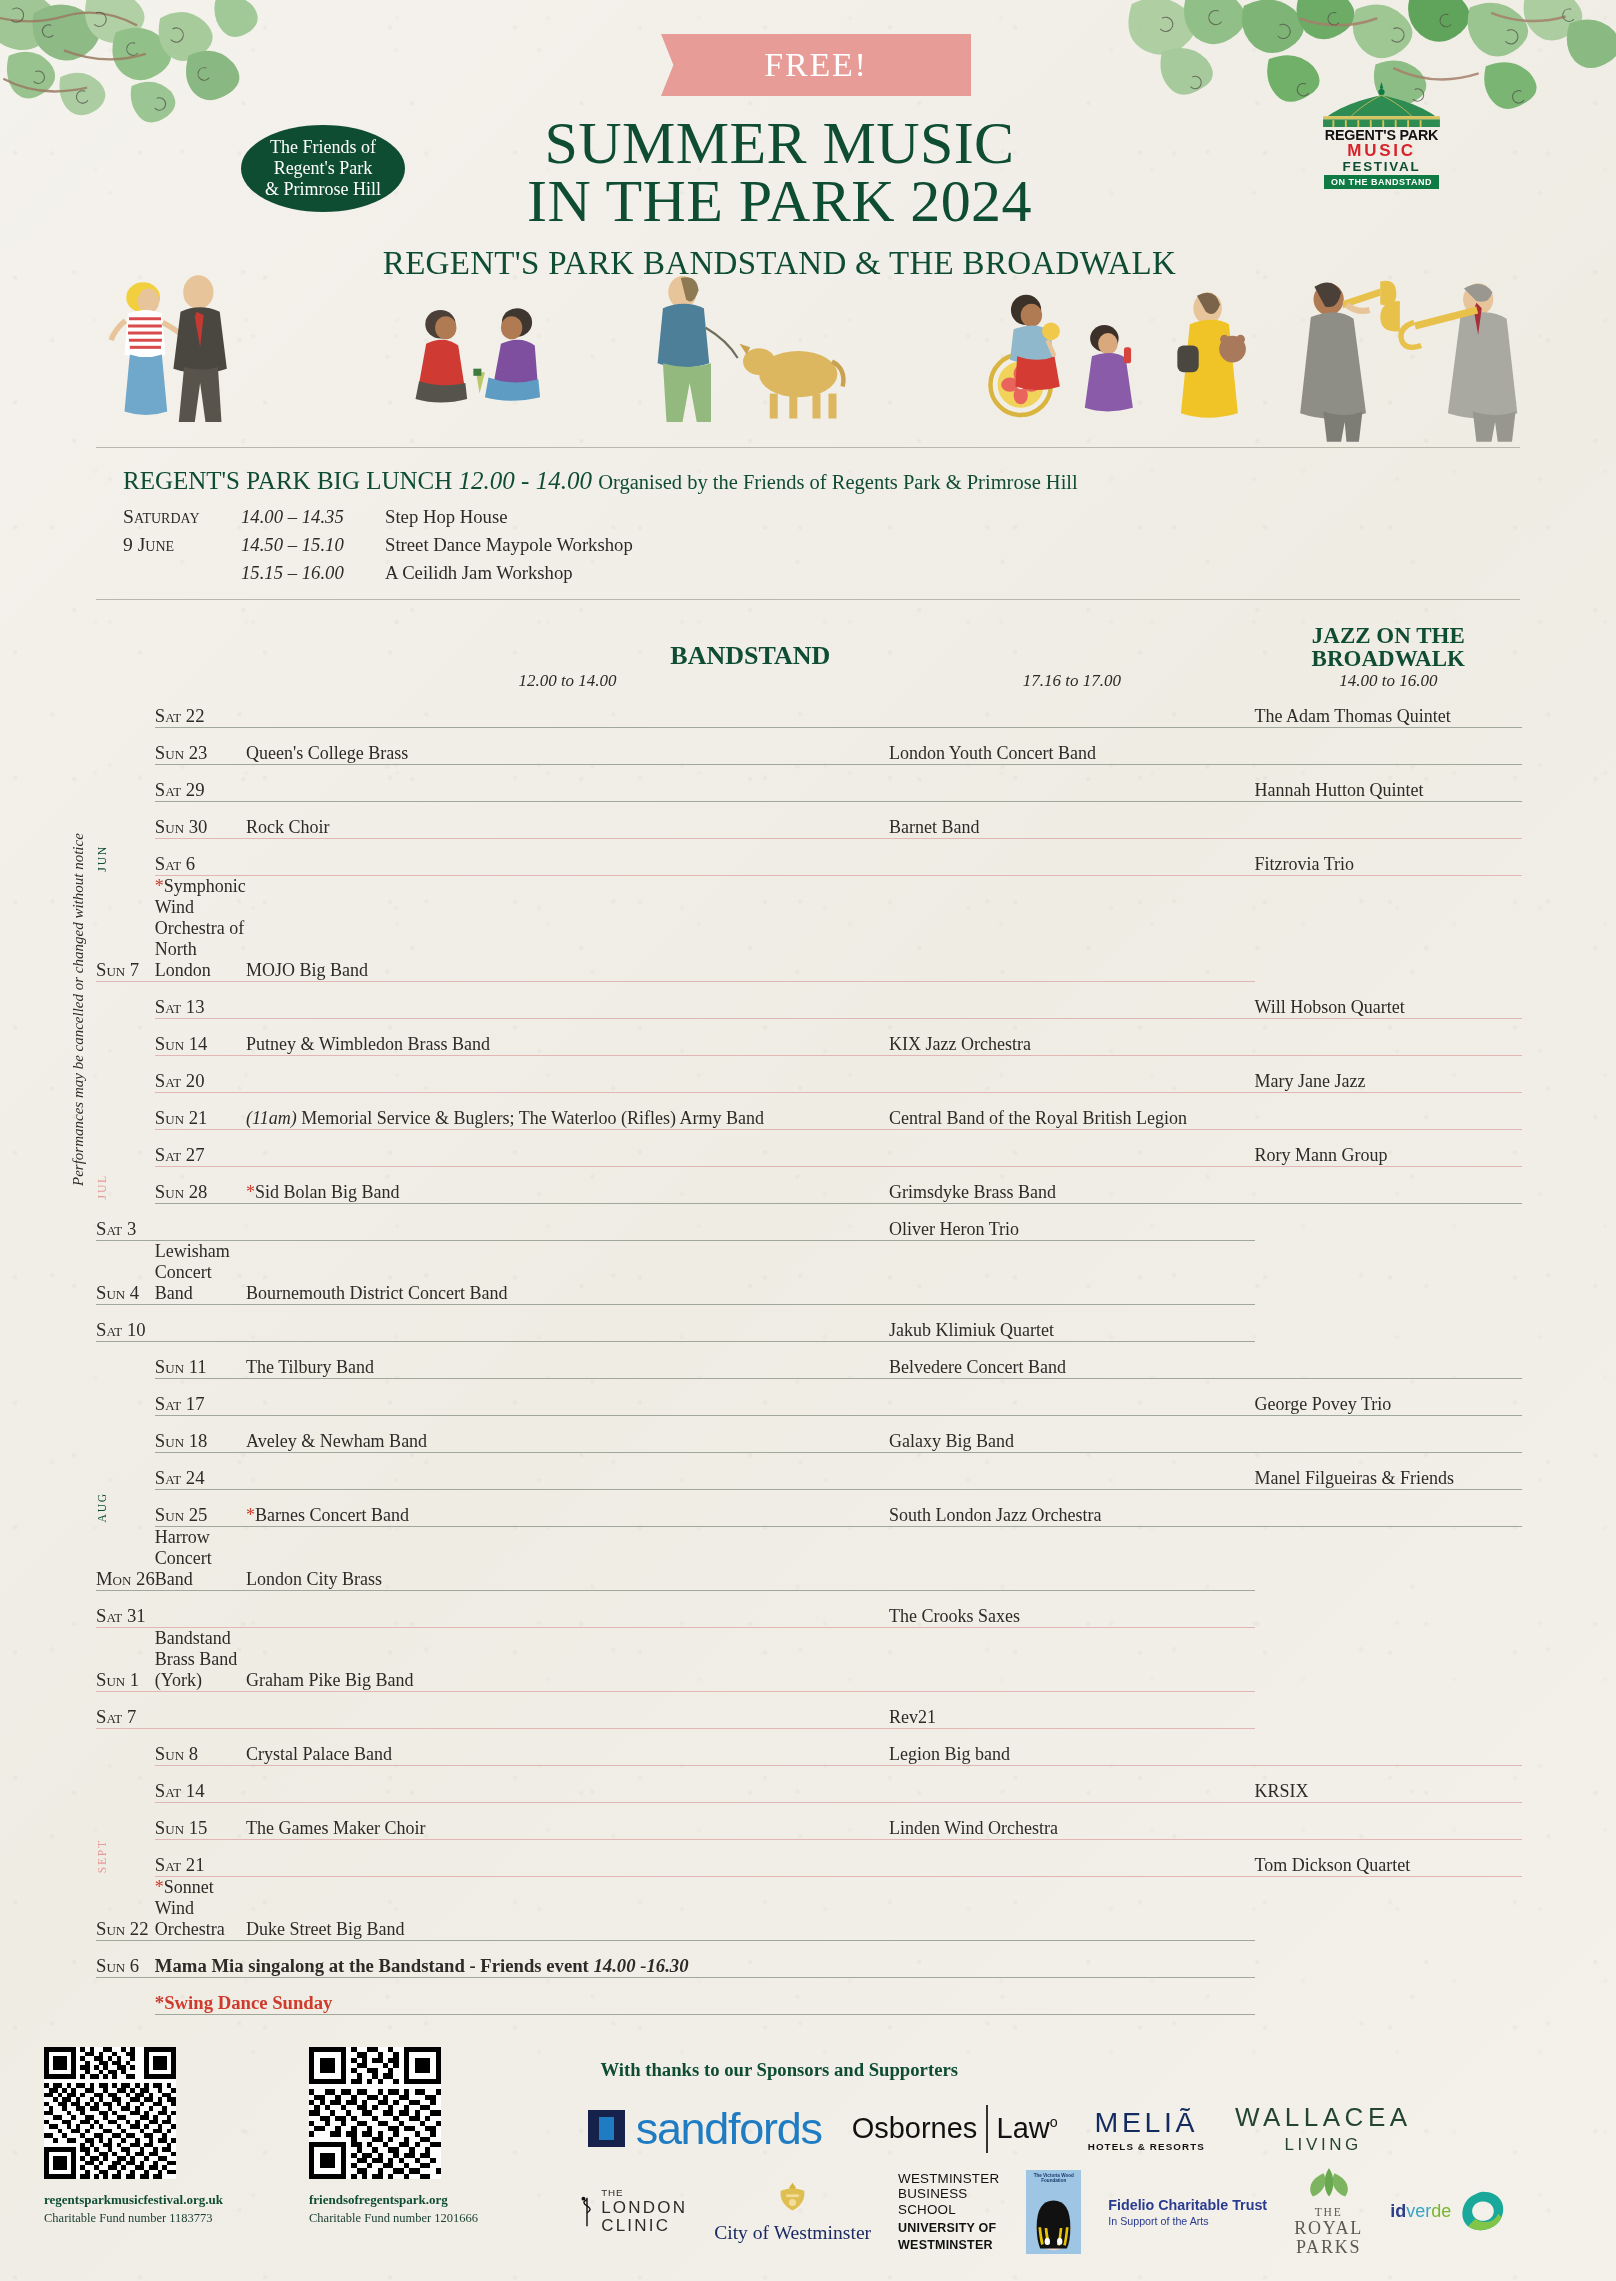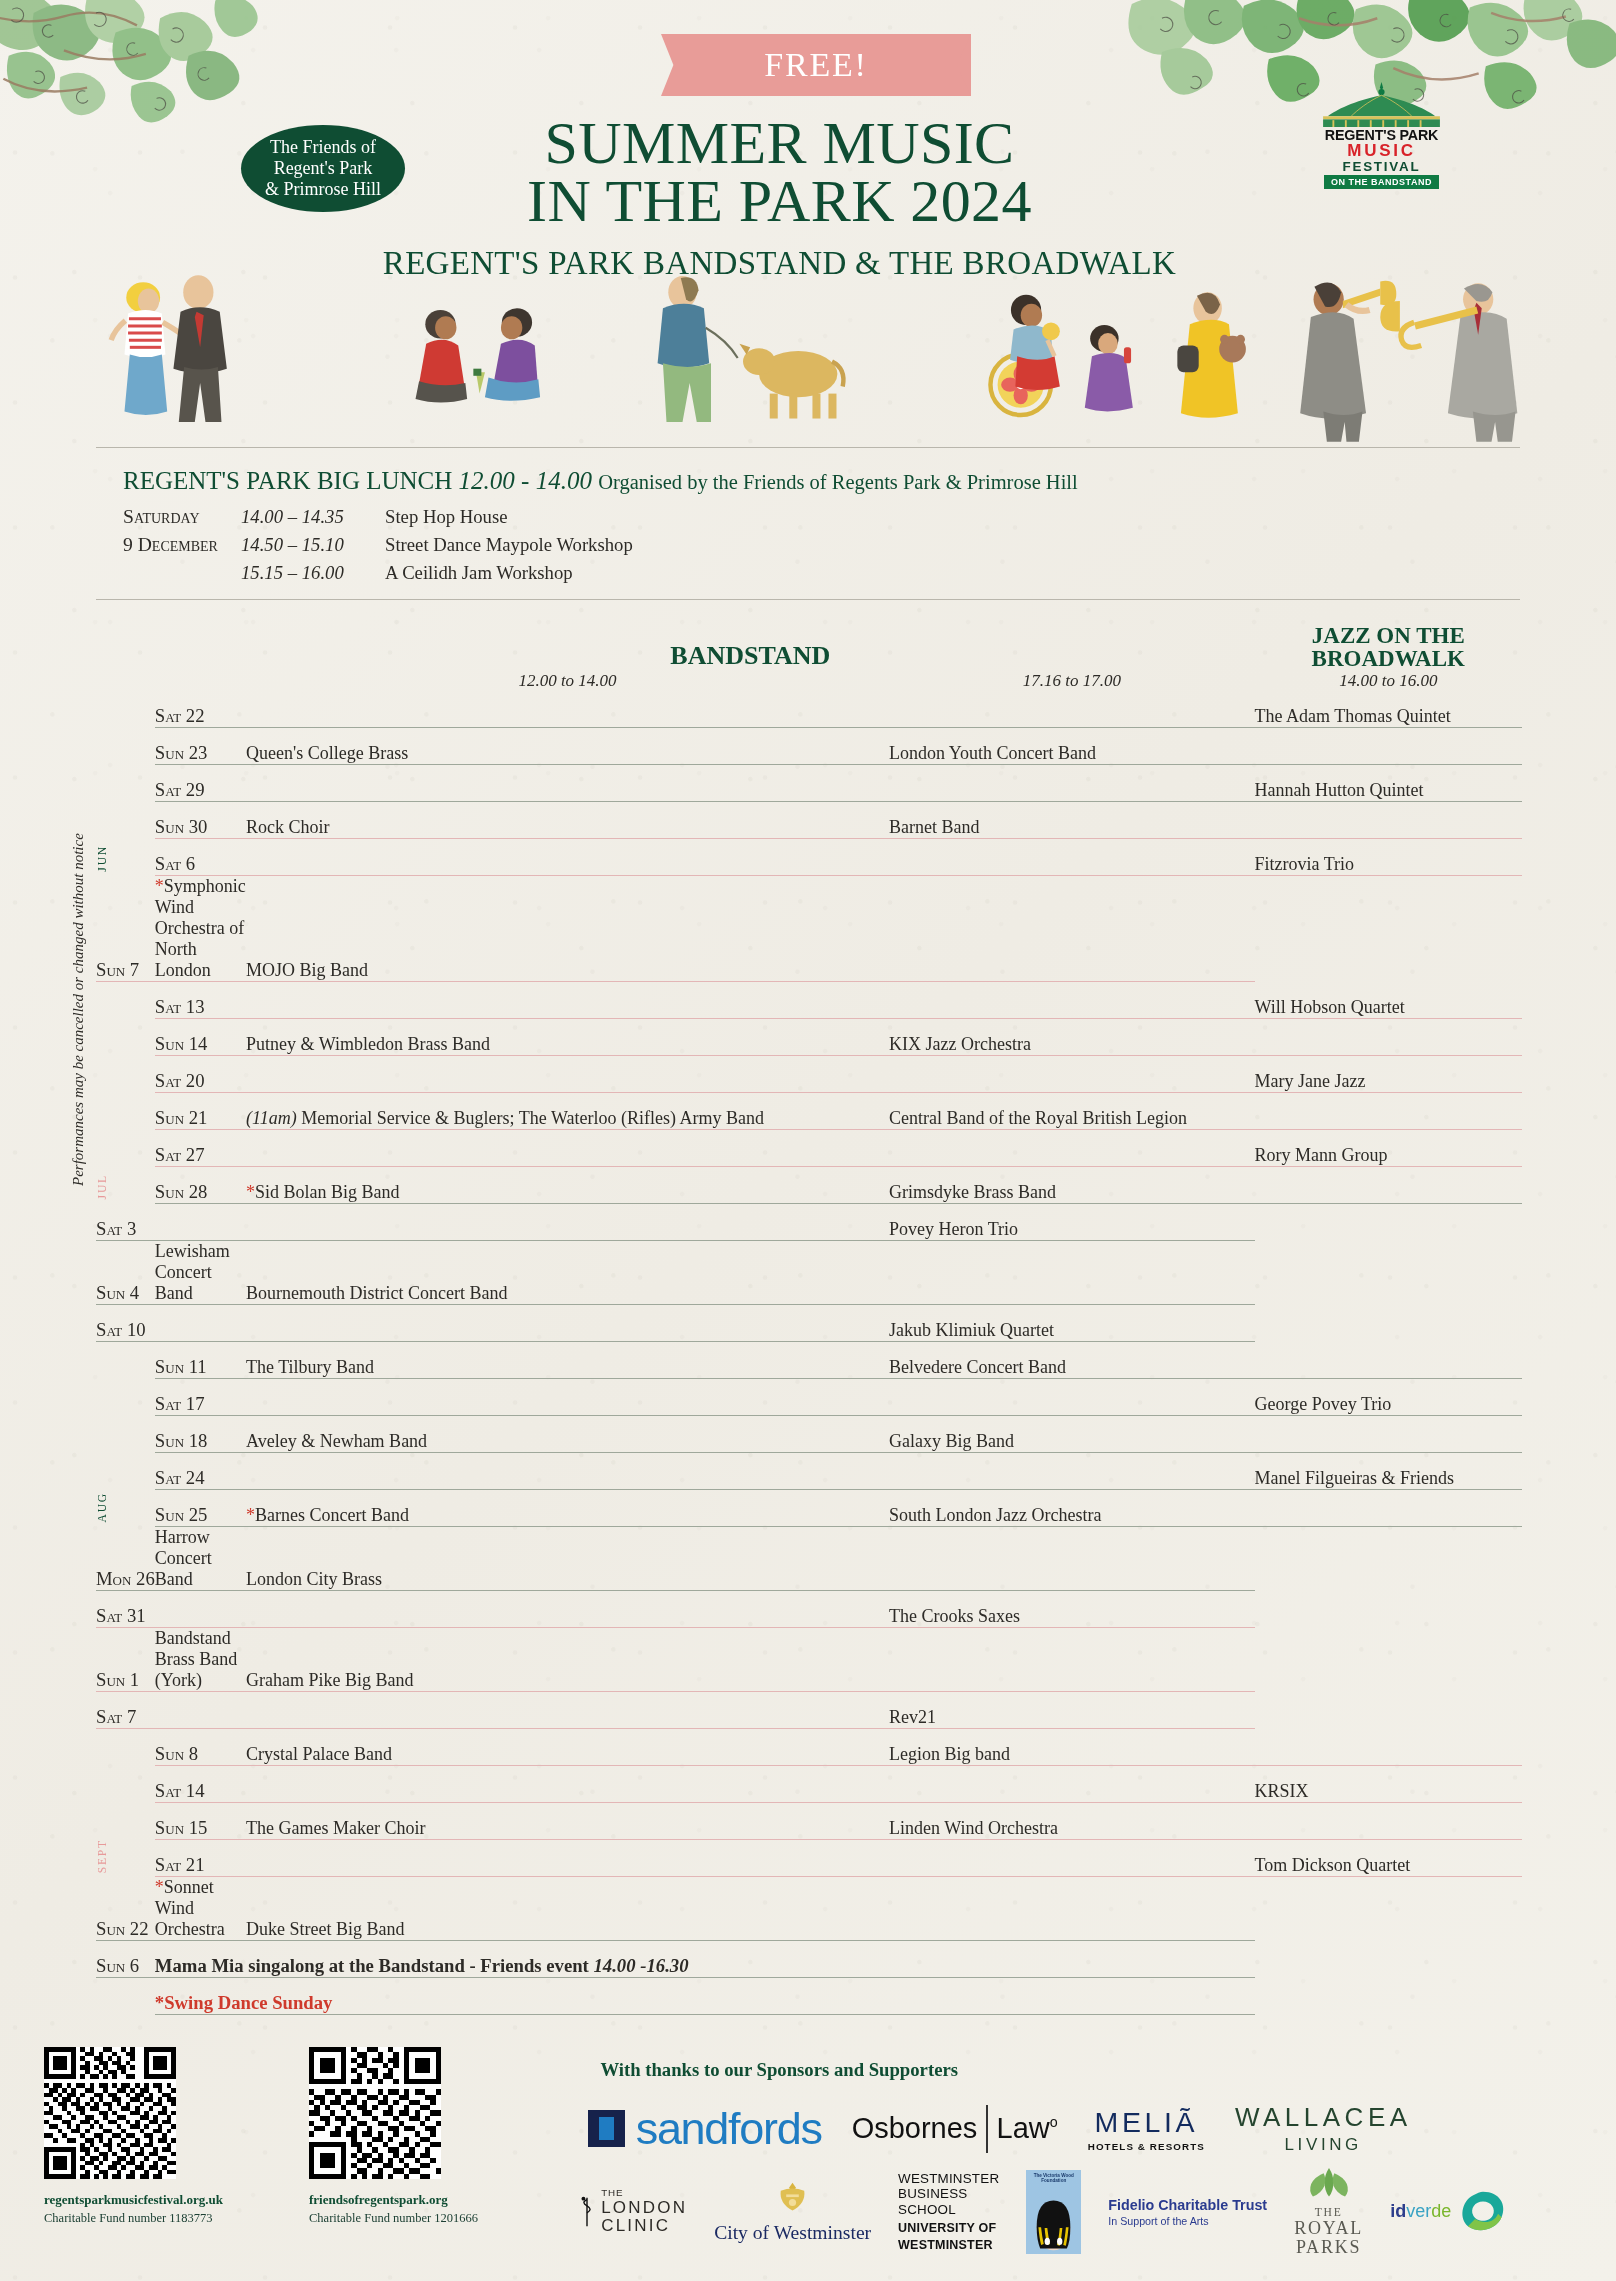--- a/index.html
+++ b/index.html
@@ -469,21 +469,21 @@
       <span class="bl-time">12.00 - 14.00</span>
       <span class="bl-org">Organised by the Friends of Regents Park &amp; Primrose Hill</span>
     </div>
     <div class="bl-rows">
       <div class="bl-row">
         <div class="bl-day">Saturday</div>
         <div class="bl-time2">14.00 – 14.35</div>
         <div class="bl-act">Step Hop House</div>
       </div>
       <div class="bl-row">
-        <div class="bl-day">9 December</div>
+        <div class="bl-day">9 June</div>
         <div class="bl-time2">14.50 – 15.10</div>
         <div class="bl-act">Street Dance Maypole Workshop</div>
       </div>
       <div class="bl-row">
         <div class="bl-day"></div>
         <div class="bl-time2">15.15 – 16.00</div>
         <div class="bl-act">A Ceilidh Jam Workshop</div>
       </div>
     </div>
   </div>
@@ -589,21 +589,21 @@
           <tr class="srow">
             <td class="date sep-g">Sun 28</td>
             <td class="act sep-g"><span class="ast">*</span>Sid Bolan Big Band</td>
             <td class="act sep-g">Grimsdyke Brass Band</td>
             <td class="jazz sep-g"></td>
           </tr>
           <tr class="srow">
             <td class="date sep-g">Sat 3</td>
             <td class="act sep-g"></td>
             <td class="act sep-g"></td>
-            <td class="jazz sep-g">Povey Heron Trio</td>
+            <td class="jazz sep-g">Oliver Heron Trio</td>
           </tr>
           <tr class="srow">
             <td class="date sep-g">Sun 4</td>
             <td class="act sep-g">Lewisham Concert Band</td>
             <td class="act sep-g">Bournemouth District Concert Band</td>
             <td class="jazz sep-g"></td>
           </tr>
           <tr class="srow">
             <td class="date sep-g">Sat 10</td>
             <td class="act sep-g"></td>

